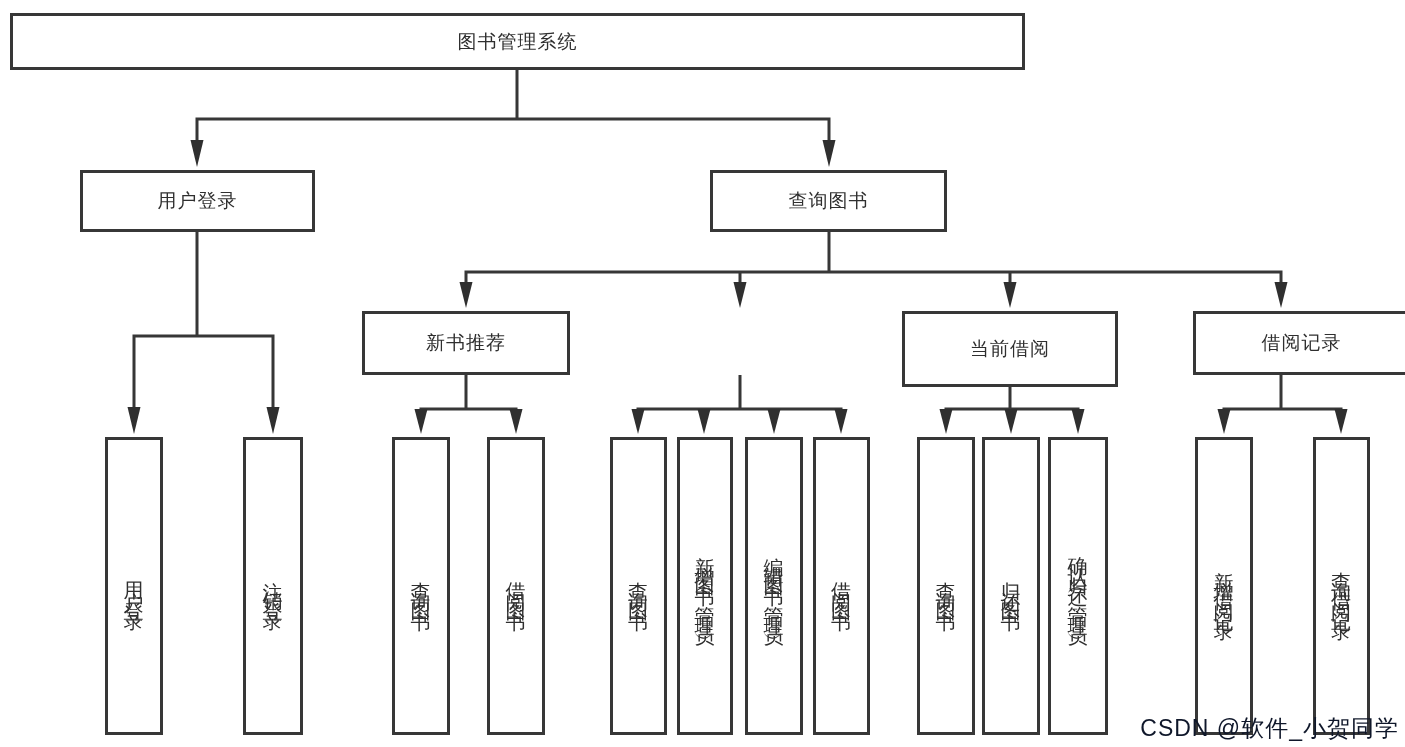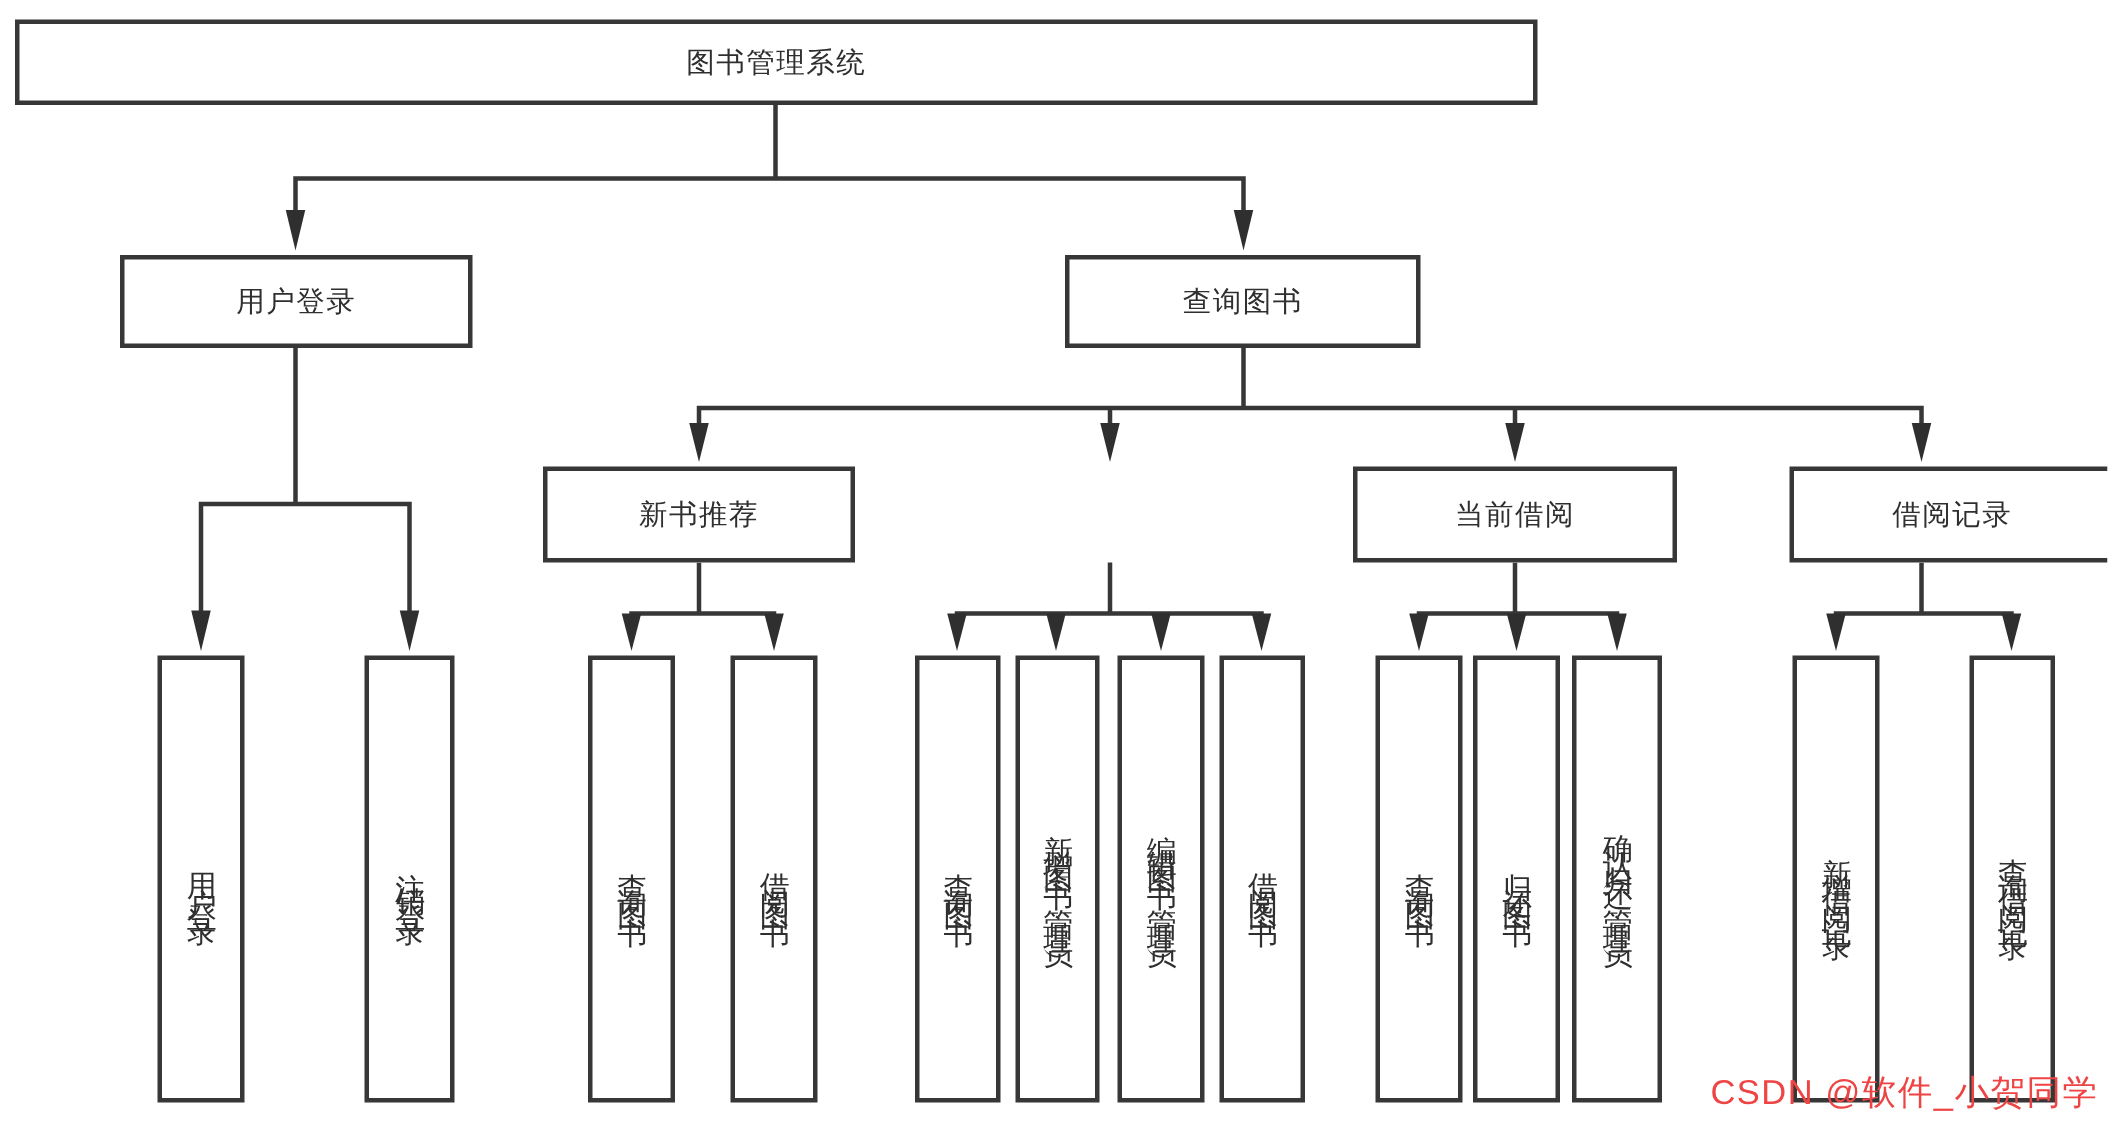--- a/index.html
+++ b/index.html
@@ -26,21 +26,21 @@
     letter-spacing:10px;
     line-height:1;
     text-align:center;
   }
   #connectors{position:absolute;left:0;top:0;pointer-events:none;}
   #connectors path{stroke:#373737;stroke-width:3;fill:none;}
   #connectors polygon{fill:#2f2f2f;stroke:none;}
   .watermark{
     position:absolute;
     right:6px;bottom:3px;
-    color:#ef4444;
+    color:#0f172a;
     font-size:23px;
     letter-spacing:1px;
     white-space:nowrap;
   }
 </style>
 </head>
 <body>
 
 <div id="stage">
 
@@ -86,21 +86,21 @@
       <polygon points="1341,434 1334.5,409 1347.5,409"></polygon>
     </g>
   </svg>
 
   <div class="node h-node" style="left:10px;top:13px;width:1015px;height:57px;">图书管理系统</div>
 
   <div class="node h-node" style="left:80px;top:170px;width:235px;height:62px;">用户登录</div>
   <div class="node h-node" style="left:710px;top:170px;width:237px;height:62px;">查询图书</div>
 
   <div class="node h-node" style="left:362px;top:311px;width:208px;height:64px;">新书推荐</div>
-  <div class="node h-node" style="left:902px;top:311px;width:216px;height:64px;">当前借阅</div>
+  <div class="node h-node" style="left:902px;top:311px;width:216px;height:76px;">当前借阅</div>
   <div class="node h-node" style="left:1173px;top:311px;width:217px;height:64px;margin-left:20px;">借阅记录</div>
 
   <div class="node v-node" style="left:105px;top:437px;width:58px;height:298px;">用户登录</div>
   <div class="node v-node" style="left:243px;top:437px;width:60px;height:298px;">注销登录</div>
 
   <div class="node v-node" style="left:392px;top:437px;width:58px;height:298px;">查询图书</div>
   <div class="node v-node" style="left:487px;top:437px;width:58px;height:298px;">借阅图书</div>
 
   <div class="node v-node" style="left:610px;top:437px;width:57px;height:298px;">查询图书</div>
   <div class="node v-node" style="left:677px;top:437px;width:56px;height:298px;">新增图书（管理员）</div>

